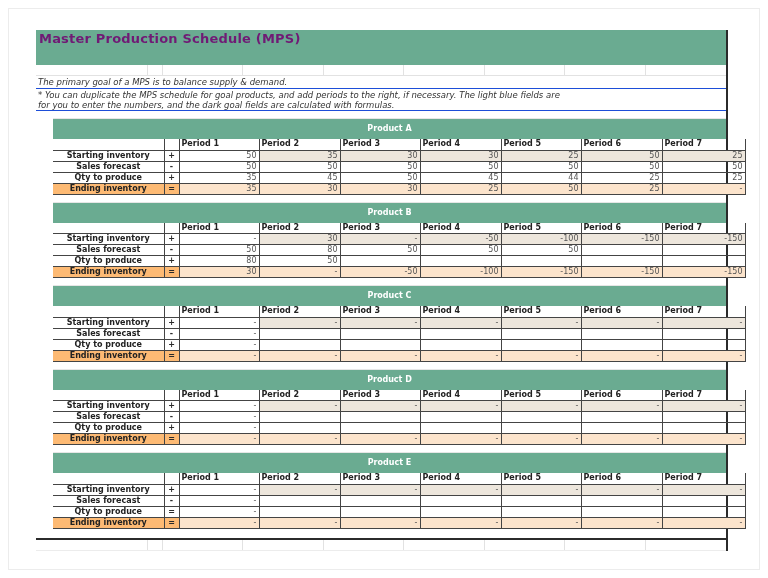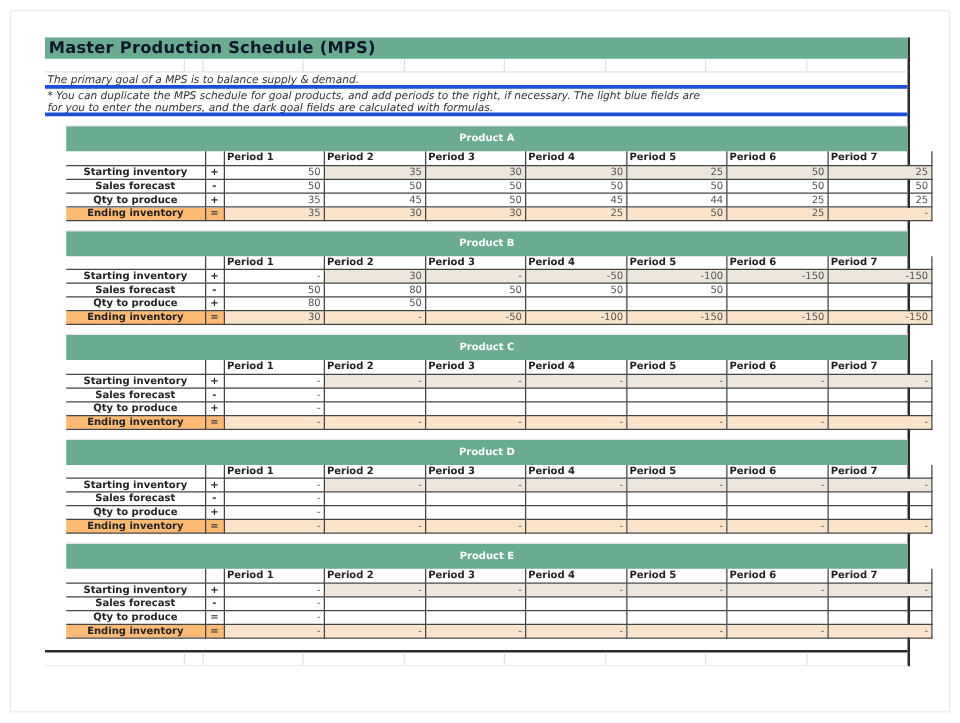--- a/index.html
+++ b/index.html
@@ -8,30 +8,30 @@
 
     .frame {
       position: absolute; left: 8px; top: 8px; width: 752px; height: 562px;
       border: 1px solid #ececec; background: #fff;
     }
     .sheet {
       position: absolute; left: 36px; top: 30px; width: 692px;
       border-right: 2px solid #2b2b2b;
     }
     .title-bar {
-      height: 17px; background: #6aab91; color: #0f172a;
+      height: 35px; background: #6aab91; color: #701a75;
       font-weight: bold; font-size: 13px; line-height: 17px; padding-left: 3px;
       letter-spacing: 0.2px;
     }
     .grid-row {
       position: relative; height: 11px; border-bottom: 1px solid #e2e2e2;
     }
     .grid-row .gl { position: absolute; top: 0; bottom: 0; width: 1px; background: #e2e2e2; }
     .note-row {
-      position: relative; border-bottom: 3px solid #1d4ed8;
+      position: relative; border-bottom: 1px solid #1d4ed8;
       font-style: italic; font-size: 8.5px; color: #333; padding-left: 2px;
     }
     .note1 { height: 13px; line-height: 13px; }
     .note2 { height: 22px; line-height: 10px; padding-top: 1px; }
 
     .product { margin-top: 0; margin-left: 17px; }
     .spacer { height: 8px; border-bottom: 1px solid #e6e6e6; position: relative; }
     .prod-head {
       height: 20px; background: #6aab91; color: #fff; font-weight: bold;
       font-size: 8px; text-align: center; line-height: 20px;

